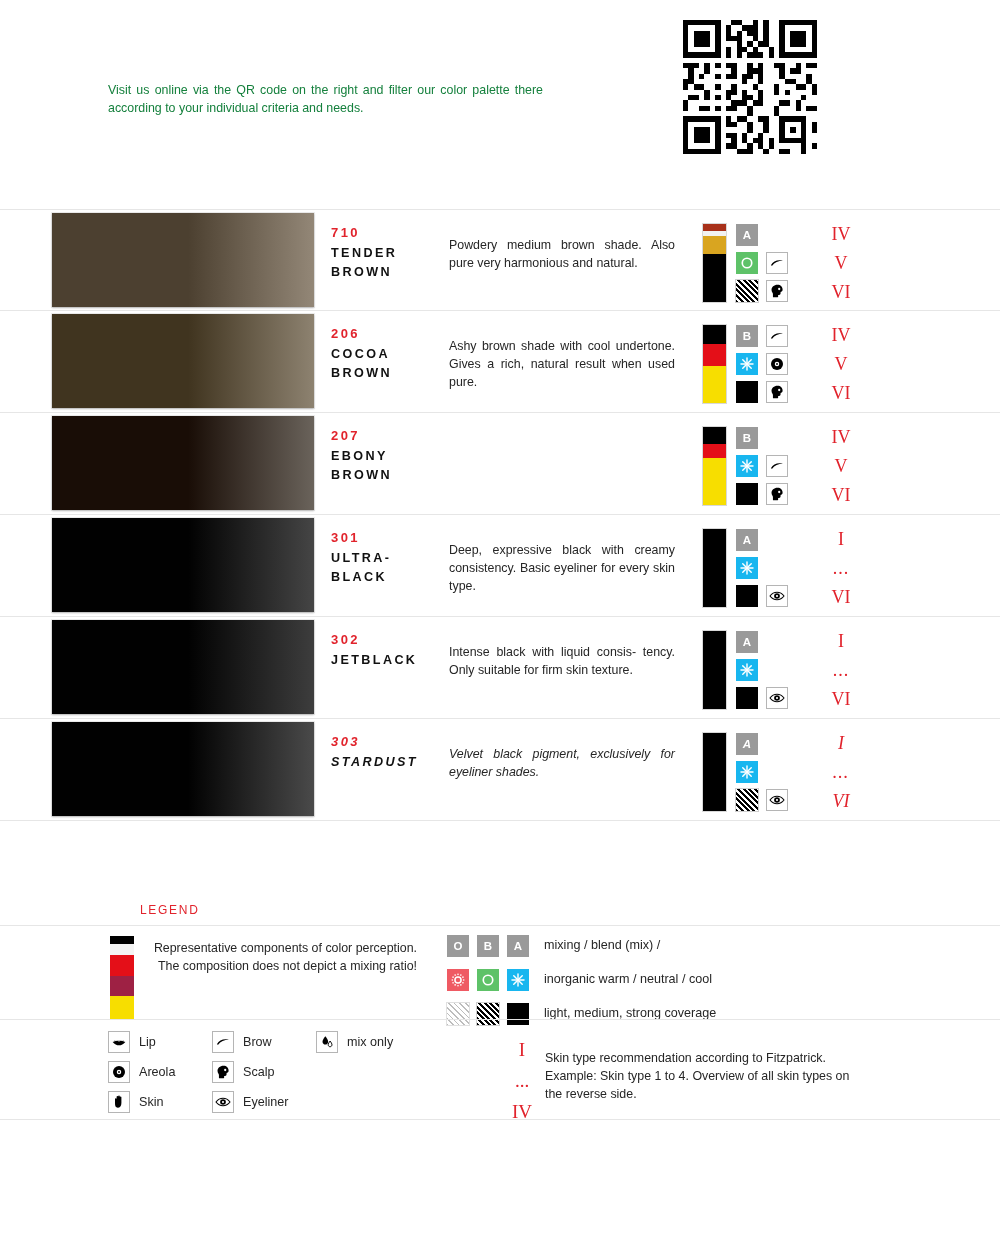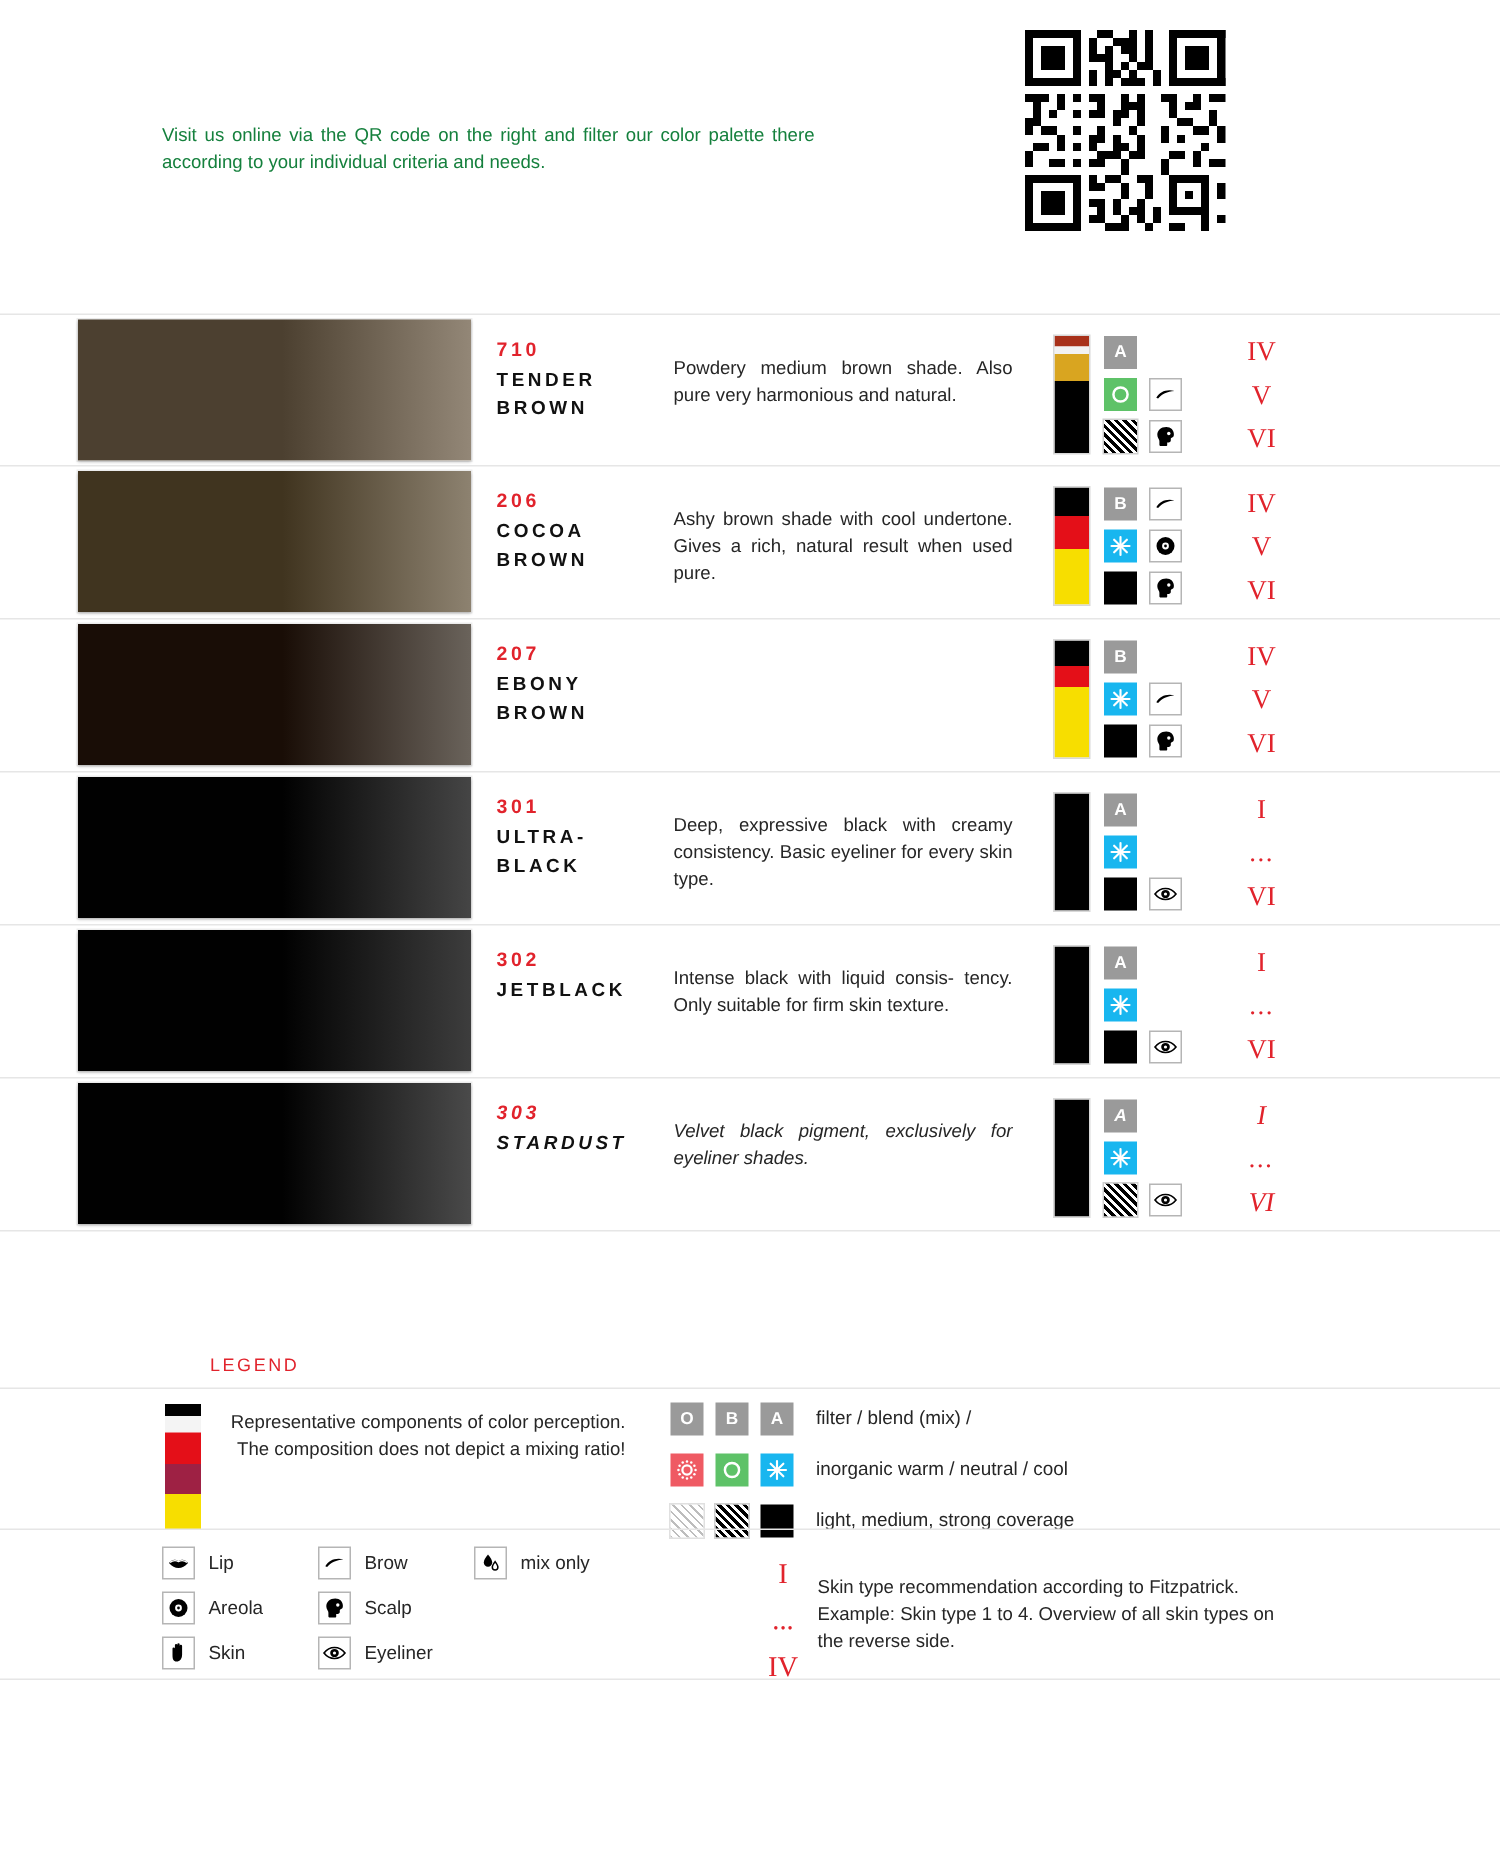--- a/index.html
+++ b/index.html
@@ -603,21 +603,21 @@
         <i style="background: rgb(158, 33, 68); height: 24%;"></i>
         <i style="background: rgb(247, 222, 0); height: 28%;"></i>
       </div>
     <div class="lg-bar-text">Representative components of color perception. The composition does not depict a mixing ratio!</div>
 
     <div class="lg-right" id="legend-rows">
         <div class="lg-line">
           <div class="sq sq-letter s0">O</div>
           <div class="sq sq-letter s1">B</div>
           <div class="sq sq-letter s2">A</div>
-          <div class="lg-label">filter   /   blend   (mix)   /</div>
+          <div class="lg-label">mixing   /   blend   (mix)   /</div>
         </div>
         <div class="lg-line">
           <div class="sq sq-warm s0" style="display: flex; align-items: center; justify-content: center;">
             <svg width="18" height="18" viewBox="0 0 24 24">
               <circle cx="12" cy="12" r="4.1" fill="none" stroke="#fff" stroke-width="2"></circle>
               <circle cx="19.60" cy="12.00" r="1.1" fill="#fff"></circle>
               <circle cx="18.58" cy="15.80" r="1.1" fill="#fff"></circle>
               <circle cx="15.80" cy="18.58" r="1.1" fill="#fff"></circle>
               <circle cx="12.00" cy="19.60" r="1.1" fill="#fff"></circle>
               <circle cx="8.20" cy="18.58" r="1.1" fill="#fff"></circle>

